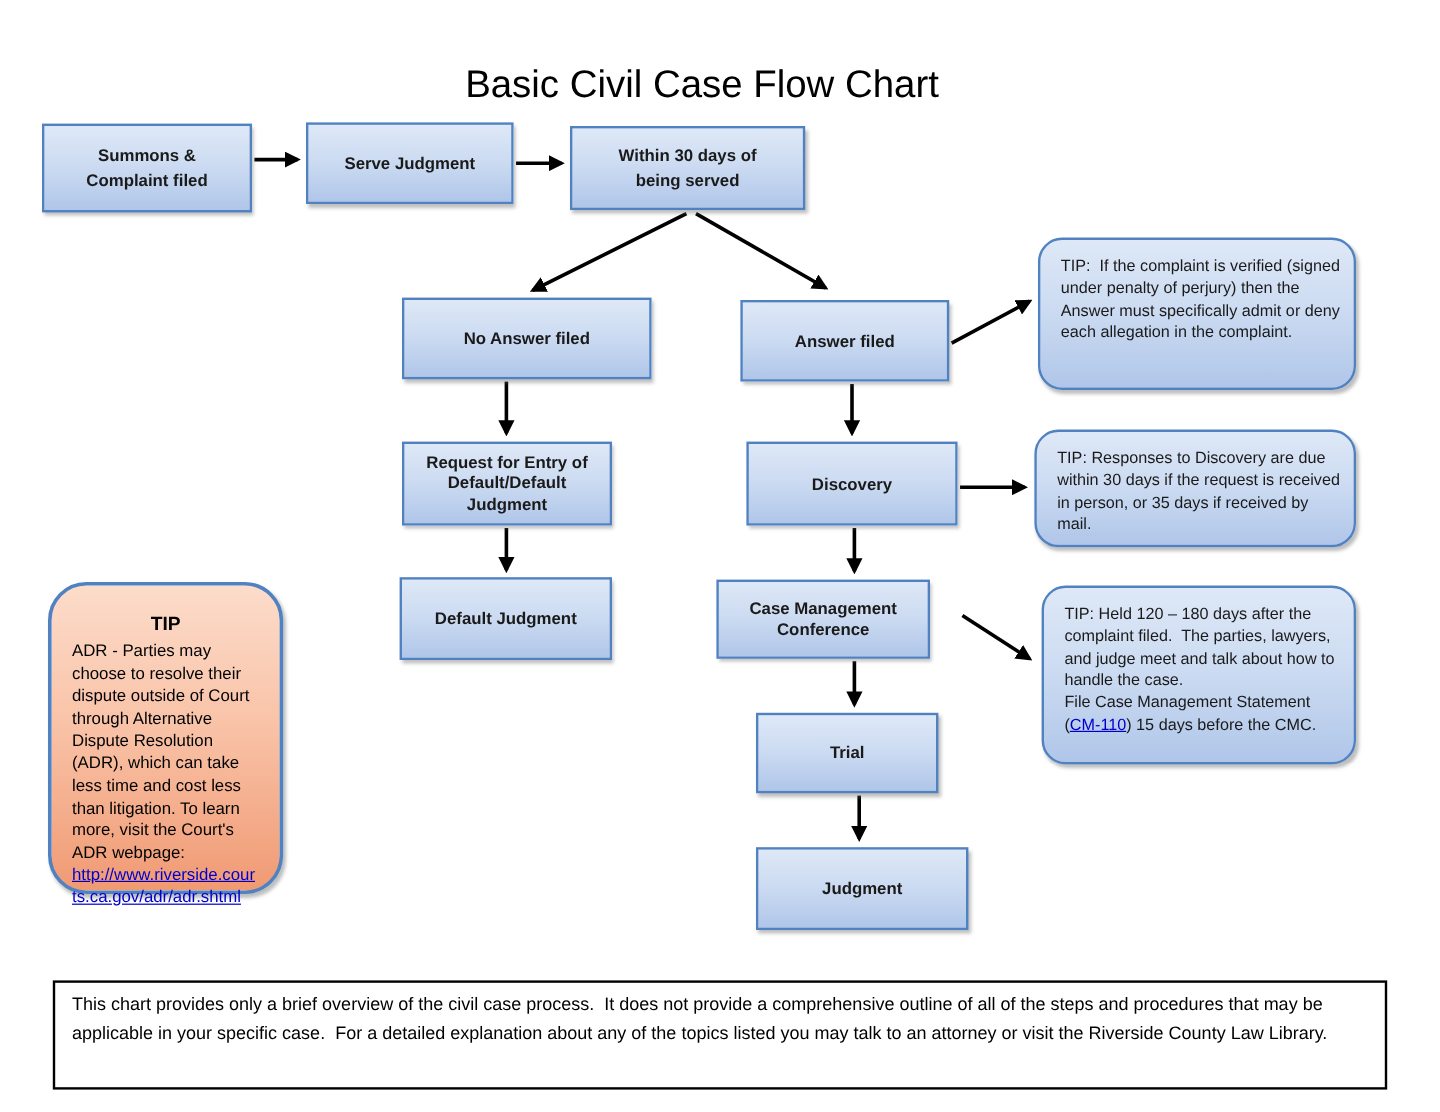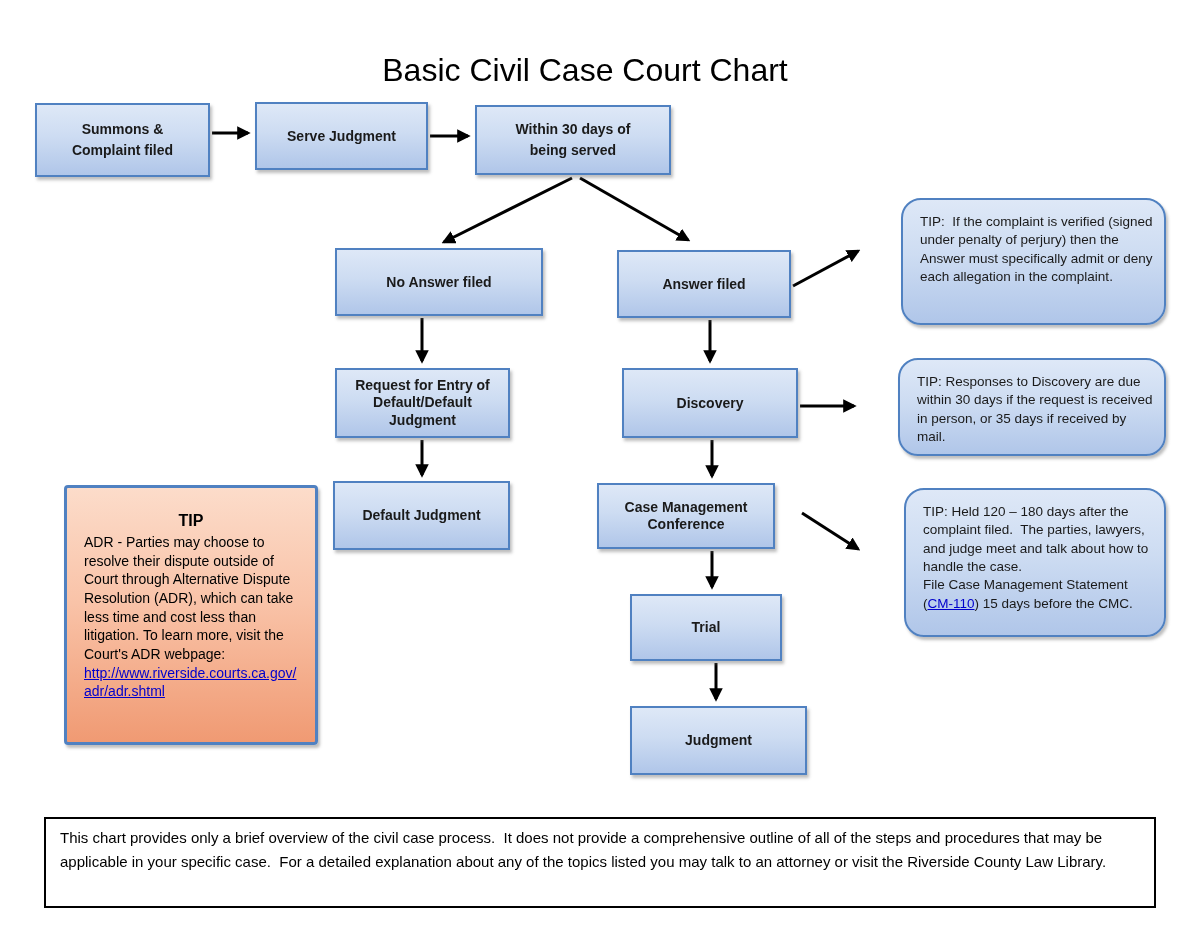--- a/index.html
+++ b/index.html
@@ -20,46 +20,44 @@
     background:linear-gradient(to bottom,#dee8f7 0%,#cddcf2 45%,#b0c6e9 100%);
     border:2px solid #5081c1; border-radius:0;
     box-shadow:2px 3px 3px rgba(110,110,110,0.45);
   }
   .tip {
     position:absolute; font-size:13.5px; line-height:1.36; color:#1a1a1a;
     padding:13px 10px 8px 17px; white-space:pre-line;
     background:linear-gradient(to bottom,#dee8f7 0%,#cddcf2 45%,#b0c6e9 100%);
     border:2px solid #5081c1; border-radius:20px;
     box-shadow:2px 3px 3px rgba(110,110,110,0.45);
-    margin-left:36px;
   }
   .adr-box {
-    position:absolute; left:40px; top:485px; width:254px; height:260px;
+    position:absolute; left:40px; top:485px; width:196px; height:260px;
     padding:22px 17px 10px 17px; font-size:14px; line-height:1.33;
     background:linear-gradient(to bottom,#fcdcca 0%,#f9c3a8 45%,#f09a73 100%);
-    border:3px solid #5081c1; border-radius:4px;
+    border:3px solid #5081c1; border-radius:32px;
     box-shadow:2px 3px 3px rgba(110,110,110,0.45);
-    margin-left:24px;
   }
   .adr-title { text-align:center; font-weight:bold; font-size:16px; margin-bottom:2px; }
   .adr-lead { font-weight:normal; }
   a.link { color:#0000cc; text-decoration:underline; cursor:pointer; }
   .url-link { overflow-wrap:anywhere; }
   .disclaimer {
     position:absolute; left:44px; top:817px; width:1112px; height:91px;
     border:2px solid #000; background:#fff;
     font-size:15px; line-height:1.6; padding:7px 14px;
   }
   svg.arrows { position:absolute; left:0; top:0; width:1200px; height:927px; pointer-events:none; }
   svg.arrows line { stroke:#000; stroke-width:3; }
 </style>
 </head>
 <body>
 
-<div class="page-title">Basic Civil Case Court Chart</div>
+<div class="page-title">Basic Civil Case Flow Chart</div>
 
 <svg class="arrows">
   <defs>
     <marker id="ah" viewBox="0 0 10 10" refX="8" refY="5" markerWidth="4.5" markerHeight="4.5" orient="auto-start-reverse">
       <path d="M0,0 L10,5 L0,10 z" fill="#000"></path>
     </marker>
   </defs>
   <line x1="212" y1="133" x2="248" y2="133" marker-end="url(#ah)"></line>
   <line x1="430" y1="136" x2="468" y2="136" marker-end="url(#ah)"></line>
   <line x1="572" y1="178" x2="444" y2="242" marker-end="url(#ah)"></line>

